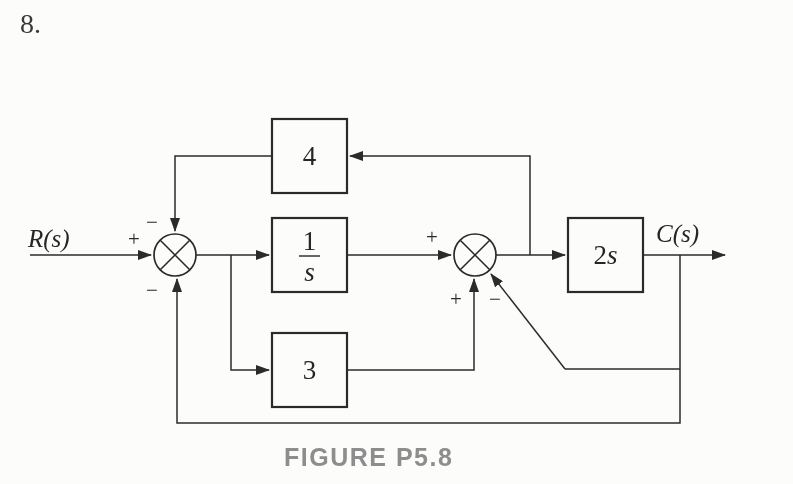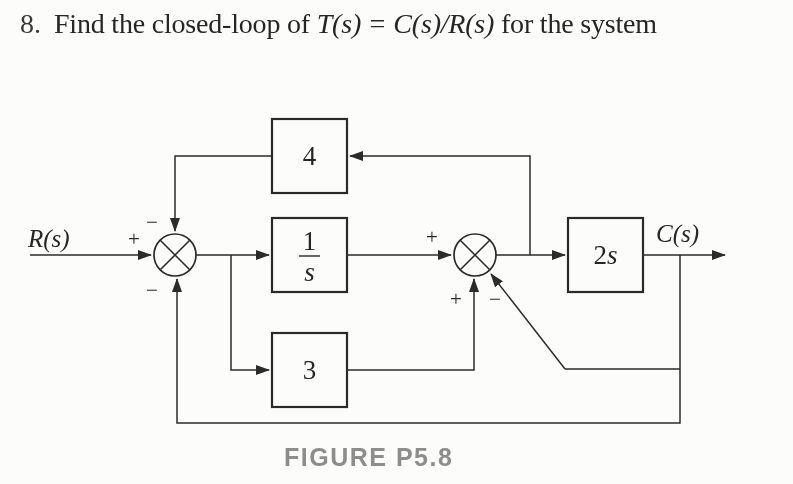--- a/index.html
+++ b/index.html
@@ -41,21 +41,20 @@
   }
 </style>
 </head>
 <body>
 
 <div class="page">
 
   <div class="problem">
     <div class="problem-number">8.</div>
     <div class="problem-body">
-      <div><span>Find the closed-loop of </span><span class="math">T(s) = C(s)/R(s)</span><span> for the system</span></div>
     </div>
   </div>
 
   <svg width="793" height="484" viewBox="0 0 793 484">
     <defs>
       <marker id="arr" markerUnits="userSpaceOnUse" markerWidth="14" markerHeight="10" viewBox="0 0 14 10" refX="13" refY="5" orient="auto">
         <path d="M0,0 L14,5 L0,10 Z" fill="#2b2b2b"></path>
       </marker>
     </defs>
 

